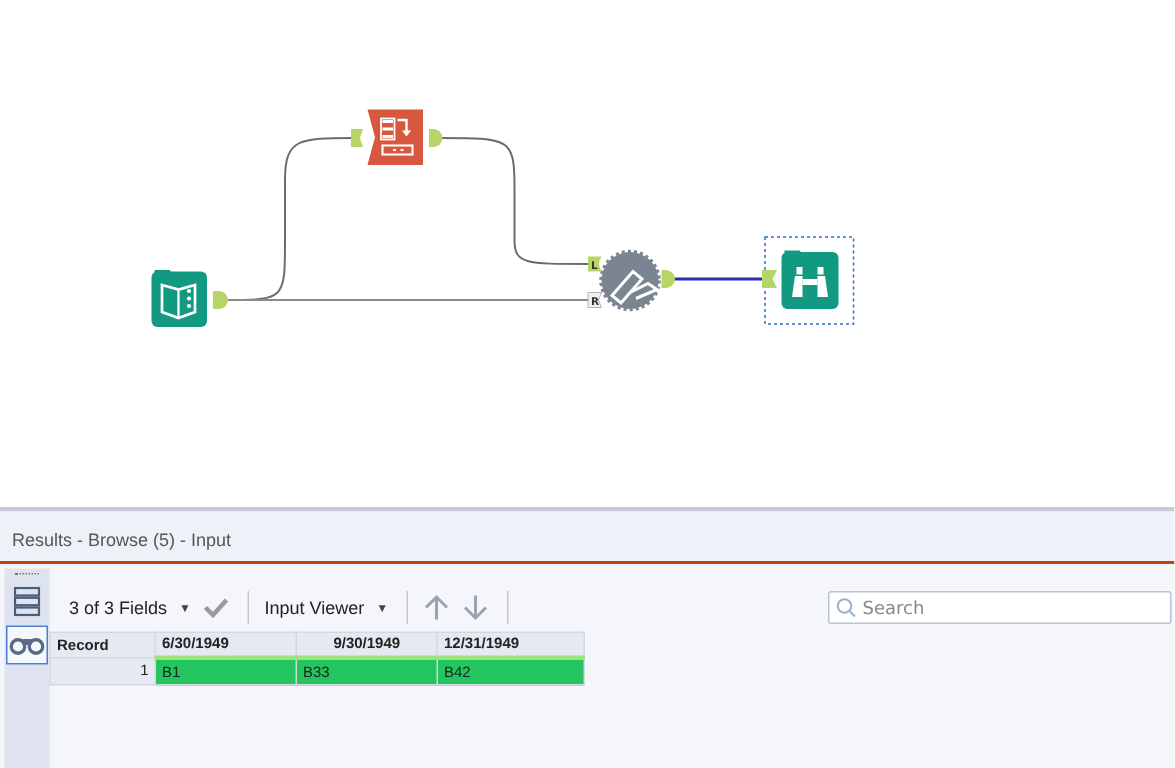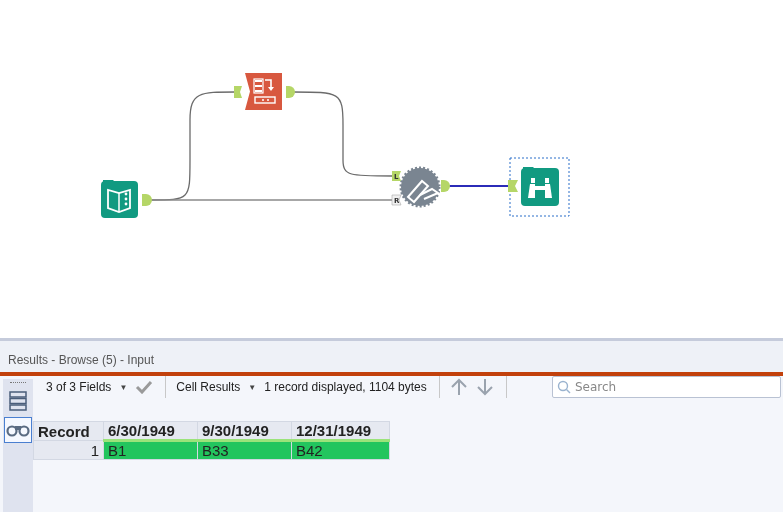--- a/index.html
+++ b/index.html
@@ -8,35 +8,35 @@
     background: #ffffff;
     font-family: "Liberation Sans", "DejaVu Sans", sans-serif;
     font-size: 12px; color: #222;
     position: relative;
   }
   #canvas { position: absolute; left: 0; top: 0; width: 783px; height: 338px; background: #fff; }
   #canvas svg { position: absolute; left: 0; top: 0; }
 
   
   #results { position: absolute; left: 0; top: 338px; width: 783px; height: 174px; background: #f4f6fb; border-top: 3px solid #c5cbdb; }
-  .results-header { height: 35px; border-bottom: 4px solid #c2410c; background: #eef1f7; padding-left: 8px; line-height: 38px; color: #555; font-size: 12px; }
+  .results-header { height: 35px; border-bottom: 2px solid #c2410c; background: #eef1f7; padding-left: 8px; line-height: 38px; color: #555; font-size: 12px; }
   .side-rail { position: absolute; left: 3px; top: 38px; width: 30px; height: 140px; background: #dfe3ef; }
   .rail-grip { position: absolute; left: 7px; top: 3px; width: 16px; height: 2px; border-top: 1px dotted #777; }
   .rail-btn { position: absolute; left: 1px; width: 28px; height: 26px; display: flex; align-items: center; justify-content: center; }
   .rail-btn.active { border: 1px solid #4a7fd0; background: #f5f8ff; }
 
-  .toolbar { position: absolute; left: 36px; top: 28px; right: 0; height: 36px; display: flex; align-items: center; font-size: 12px; color: #222; }
+  .toolbar { position: absolute; left: 36px; top: 46px; right: 0; height: 36px; display: flex; align-items: center; font-size: 12px; color: #222; }
   .tb-item { display: flex; align-items: center; margin-right: 8px; cursor: default; }
   .tb-item .caret { margin-left: 8px; font-size: 8px; color: #444; }
   .tb-sep { width: 1px; height: 22px; background: #c8c8c8; margin: 0 10px 0 4px; }
   .search-box { position: absolute; left: 516px; top: 7px; width: 229px; height: 22px; border: 1px solid #b9c2d3; border-radius: 2px; background: #fff; display: flex; align-items: center; padding-left: 4px; }
   .search-box input { border: none; outline: none; font-family: "DejaVu Sans", sans-serif; font-size: 12px; color: #737373; width: 200px; margin-left: 4px; background: transparent; }
   .search-box input::placeholder { color: #888; }
 
-  table.grid { position: absolute; left: 33px; top: 80px; border-collapse: collapse; font-size: 15px; }
+  table.grid { position: absolute; left: 33px; top: 80px; border-collapse: collapse; font-size: 10px; }
   table.grid th { background: #e6e9f1; font-weight: bold; text-align: left; padding: 0 4px; height: 17px; border: 1px solid #d3d8e3; color: #222; }
   table.grid th.field { border-bottom: 3px solid #9be37a; }
   table.grid td { background: #22c55e; padding: 0 4px; height: 18px; border: 1px solid #d3d8e3; }
   table.grid td.rec { background: #e6e9f1; text-align: right; }
 </style>
 </head>
 <body>
 
 <div id="canvas">
   <svg width="783" height="338">
@@ -126,25 +126,22 @@
       <span>3 of 3 Fields</span>
       <span class="caret">▼</span>
     </div>
     <div class="tb-item">
       <svg width="18" height="14">
         <path d="M2 7 l5 5 l9 -10" fill="none" stroke="#9a9a9a" stroke-width="3"></path>
       </svg>
     </div>
     <div class="tb-sep"></div>
     <div class="tb-item">
-      <span>Cell Results</span>
+      <span>Input Viewer</span>
       <span class="caret">▼</span>
-    </div>
-    <div class="tb-item">
-      <span>1 record displayed, 1104 bytes</span>
     </div>
     <div class="tb-sep"></div>
     <div class="tb-item">
       <svg width="18" height="18">
         <path d="M9 2 v15 M2 9 l7 -7 l7 7" fill="none" stroke="#9aa3ae" stroke-width="2"></path>
       </svg>
     </div>
     <div class="tb-item">
       <svg width="18" height="18">
         <path d="M9 1 v15 M2 9 l7 7 l7 -7" fill="none" stroke="#9aa3ae" stroke-width="2"></path>
@@ -158,21 +155,21 @@
       </svg>
       <input type="text" placeholder="Search" style="">
     </div>
   </div>
 
   <table class="grid">
     <thead>
       <tr>
         <th style="width:70px;">Record</th>
         <th class="field" style="width:94px;">6/30/1949</th>
-        <th class="field" style="width:94px;">9/30/1949</th>
+        <th class="field" style="width:94px;text-align:center;">9/30/1949</th>
         <th class="field" style="width:98px;margin-left:48px;">12/31/1949</th>
       </tr>
     </thead>
     <tbody>
       <tr>
         <td class="rec">1</td>
         <td>B1</td>
         <td>B33</td>
         <td>B42</td>
       </tr>

